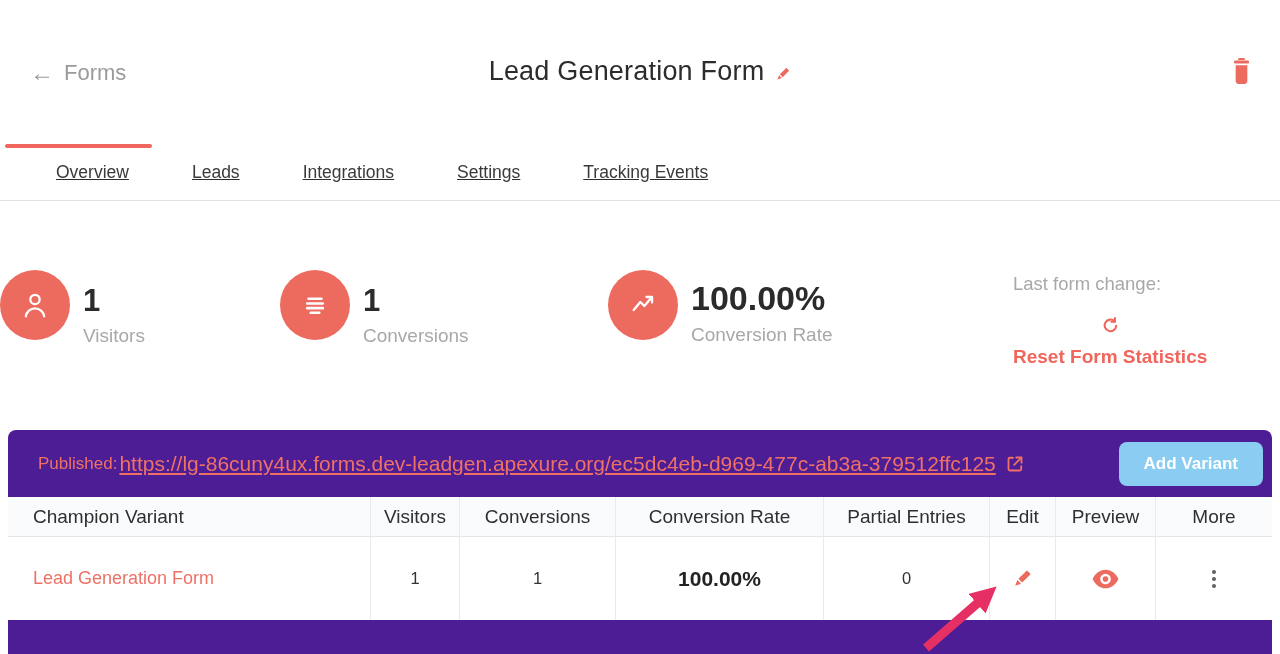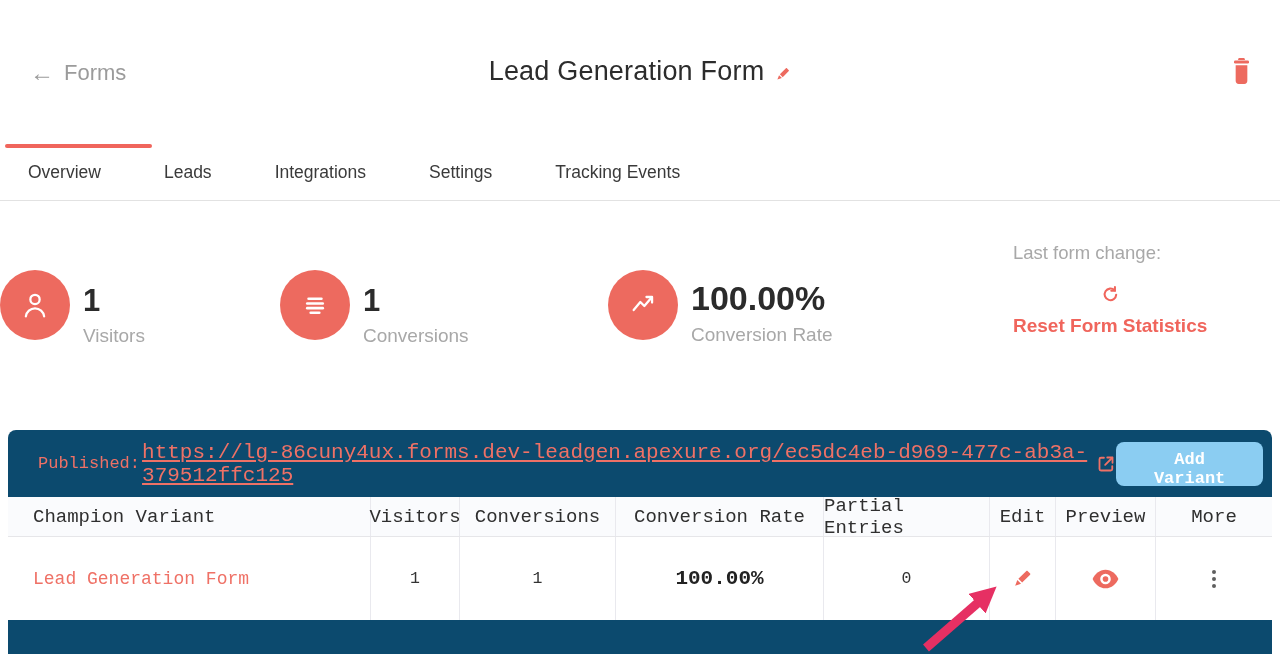--- a/index.html
+++ b/index.html
@@ -13,40 +13,40 @@
           font-size:22px; color:#9b9b9b; cursor:pointer; }
   .back .arr { font-size:24px; line-height:1; }
   .title-wrap { position:absolute; top:56px; left:0; right:0; display:flex;
                 justify-content:center; align-items:center; gap:11px; }
   .page-title { font-size:27px; font-weight:500; color:#2c2c2c; letter-spacing:.2px; }
   .title-edit { margin-top:4px; cursor:pointer; }
   .trash-btn { position:absolute; right:26px; top:56px; cursor:pointer; }
   
   .tabs { position:absolute; top:144px; left:0; right:0; height:57px;
           border-bottom:1px solid #e2e2e2; display:flex; align-items:center;
-          gap:63px; padding-left:28px; }
+          gap:63px; padding-left:56px;text-decoration:underline; }
   .tab { font-size:17.5px; color:#3a3a3a; cursor:pointer; white-space:nowrap; }
   .tab-indicator { position:absolute; top:0; left:5px; width:147px; height:4px;
                    background:#f0655c; border-radius:3px; }
   
   .stat { position:absolute; top:270px; display:flex; gap:13px; }
   .stat.s0 { left:0; } .stat.s1 { left:280px; } .stat.s2 { left:608px; }
   .stat-circle { width:70px; height:70px; border-radius:50%; background:#ed6a5f;
                  display:flex; align-items:center; justify-content:center; flex:none; }
   .stat-num { font-size:31px; font-weight:700; color:#2b2b2b; line-height:1; margin-top:15px; }
   .s2 .stat-num { font-size:34px; margin-top:11px; }
   .stat-label { font-size:19px; color:#a8a8a8; margin-top:9px; }
-  .info { position:absolute; left:1013px; top:242px; }
+  .info { position:absolute; left:1013px; top:273px; }
   .info-muted { font-size:18.5px; color:#a8a8a8; }
   .info-date { font-size:19px; color:#323232; margin-top:5px; }
   .reset { display:flex; align-items:center; gap:11px; margin-top:21px;
            color:#f0655c; font-weight:700; font-size:19px; cursor:pointer;flex-direction:column; }
   
   .card { position:absolute; left:8px; top:430px; width:1264px; height:224px;
-          background:#0c4a6e; border-radius:8px 8px 0 0;font-family:Liberation Mono, monospace; }
+          background:#4c1d95; border-radius:8px 8px 0 0; }
   .pubbar { height:67px; display:flex; align-items:center; padding:0 9px 0 30px; }
   .pub-label { font-size:17px; color:#ef7166; }
   .pub-link { font-size:21px; color:#ef7166; text-decoration:underline;
               margin-left:2px; cursor:pointer; }
   .ext-icon { margin-left:9px; display:flex; cursor:pointer; }
   .add-btn { margin-left:auto; background:#8bcdf2; color:#fff; font-weight:700;
              font-size:17px; border:none; border-radius:8px; padding:8px 25px;
              height:44px; cursor:pointer; font-family:inherit; }
   
   .thead { display:flex; height:40px; background:#fafbfd; border-bottom:1px solid #e6e6e9; }

